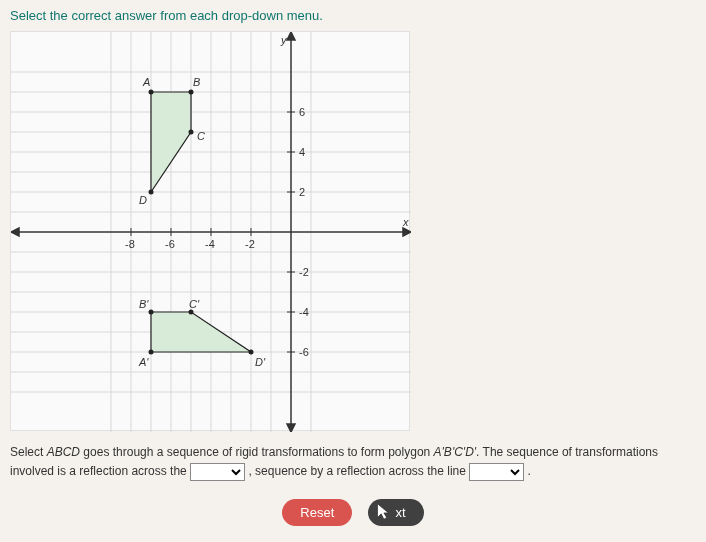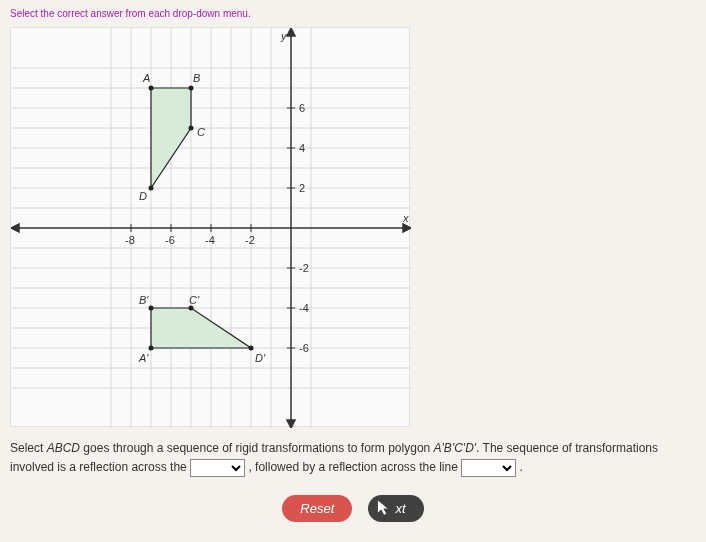--- a/index.html
+++ b/index.html
@@ -7,22 +7,22 @@
     font-family: Arial, sans-serif;
     background: #f5f2ed;
     width: 706px;
     height: 542px;
     padding: 8px 10px;
     font-size: 12px;
     color: #333;
     position: relative;
   }
   .instruction {
-    font-size: 10px;
-    color: #a21caf;
+    font-size: 13px;
+    color: #0f766e;
     margin-bottom: 8px;
   }
   .graph-container {
     position: relative;
     width: 400px;
     height: 400px;
     background: #fafafa;
     border: 1px solid #e0e0e0;
   }
   .graph-svg { position: absolute; top: 0; left: 0; }
@@ -50,21 +50,20 @@
   .btn {
     display: inline-block;
     padding: 6px 18px;
     border-radius: 14px;
     font-size: 13px;
     color: #fff;
     border: none;
     cursor: pointer;
     margin: 0 6px;
     vertical-align: middle;
-    font-style: italic;
   }
   .btn-reset { background: #d9534f; }
   .btn-next { background: #404040; position: relative; padding-left: 28px; }
   .cursor-icon {
     position: absolute;
     left: 4px;
     top: 2px;
     width: 22px;
     height: 22px;
   }
@@ -167,21 +166,21 @@
   <text class="pt-lbl" x="128" y="334">A'</text>
   <text class="pt-lbl" x="128" y="276">B'</text>
   <text class="pt-lbl" x="178" y="276">C'</text>
   <text class="pt-lbl" x="244" y="334">D'</text>
 </svg>
 </div>
 
 <div class="question-text">
   <span>Select </span><em>ABCD</em><span> goes through a sequence of rigid transformations to form polygon </span><em>A'B'C'D'</em><span>. The sequence of transformations involved is a reflection across the </span>
   <select class="dd" value=""><option></option></select>
-  <span> , followed by a reflection across the line </span>
+  <span> , sequence by a reflection across the line </span>
   <select class="dd" value=""><option></option></select>
   <span> .</span>
 </div>
 
 <div class="buttons">
   <button class="btn btn-reset">Reset</button>
   <button class="btn btn-next">
     <svg class="cursor-icon" viewBox="0 0 24 24">
       <path d="M6 3 L6 18 L10 14 L13 20 L16 18 L13 13 L18 13 Z" fill="#fff" stroke="#333" stroke-width="0.8"></path>
     </svg>

